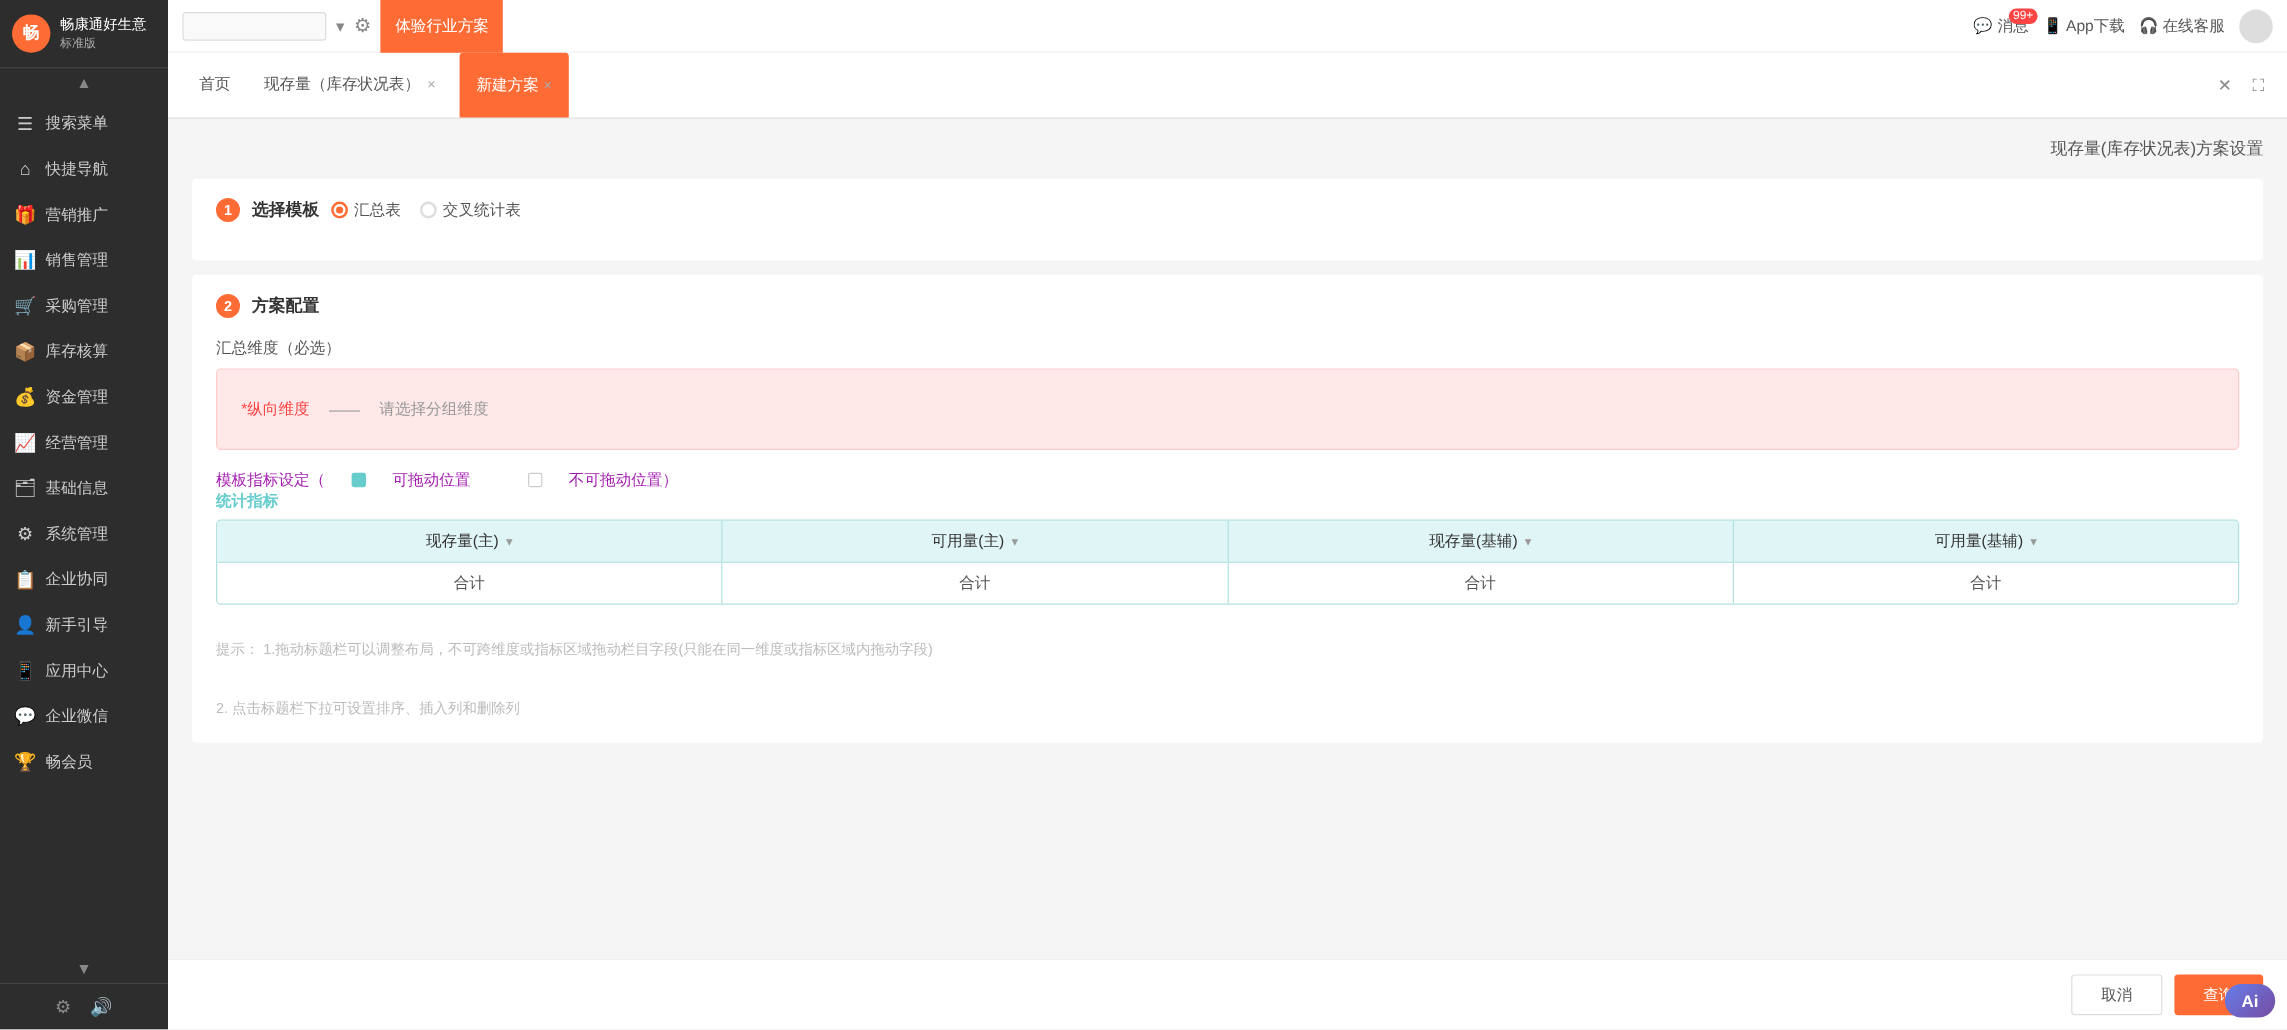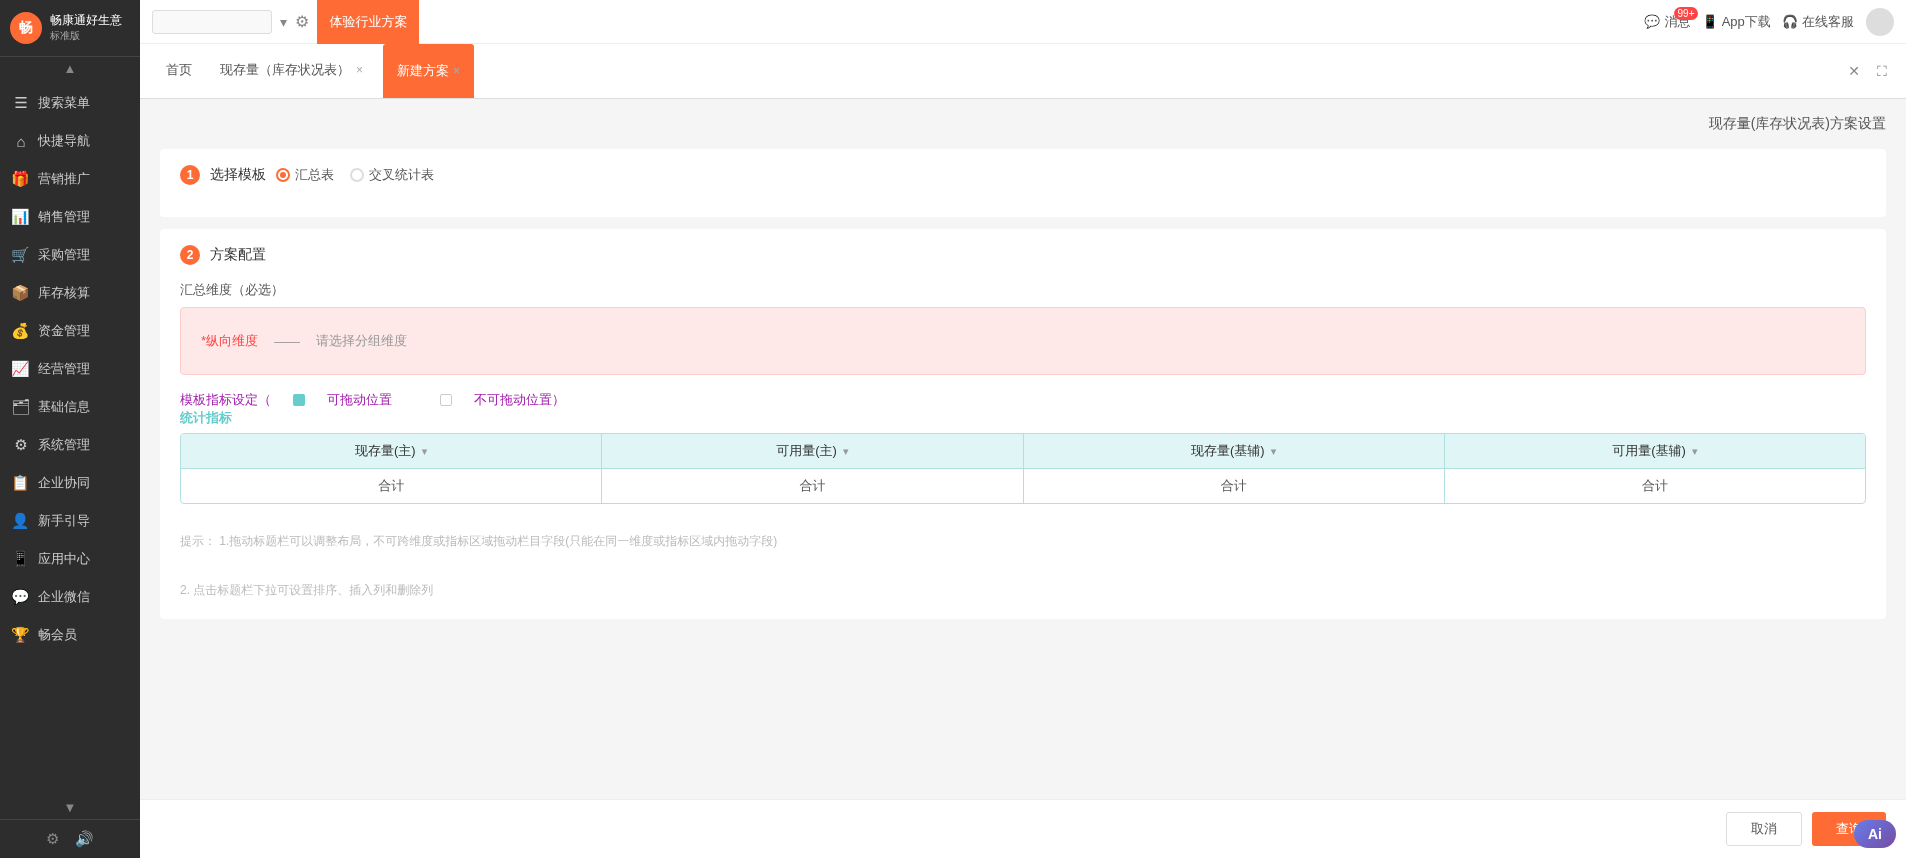--- a/index.html
+++ b/index.html
@@ -113,21 +113,21 @@
       background: #fff; border-radius: 4px; padding: 16px 20px; margin-bottom: 12px;
     }
     .section-header {
       display: flex; align-items: center; gap: 10px; margin-bottom: 16px;
     }
     .section-num {
       background: #ff6b35; color: white; border-radius: 50%;
       width: 20px; height: 20px; display: flex; align-items: center; justify-content: center;
       font-size: 12px; font-weight: bold; flex-shrink: 0;
     }
-    .section-title { font-size: 14px; color: #333; font-weight: normal; }
+    .section-title { font-size: 14px; color: #333; font-weight: bold; }
 
     
     .radio-group { display: flex; align-items: center; gap: 16px; }
     .radio-item { display: flex; align-items: center; gap: 5px; cursor: pointer; font-size: 13px; color: #555; }
     .radio-dot {
       width: 14px; height: 14px; border-radius: 50%; border: 2px solid #ddd;
       display: flex; align-items: center; justify-content: center;
     }
     .radio-dot.checked { border-color: #ff6b35; }
     .radio-dot.checked::after {

